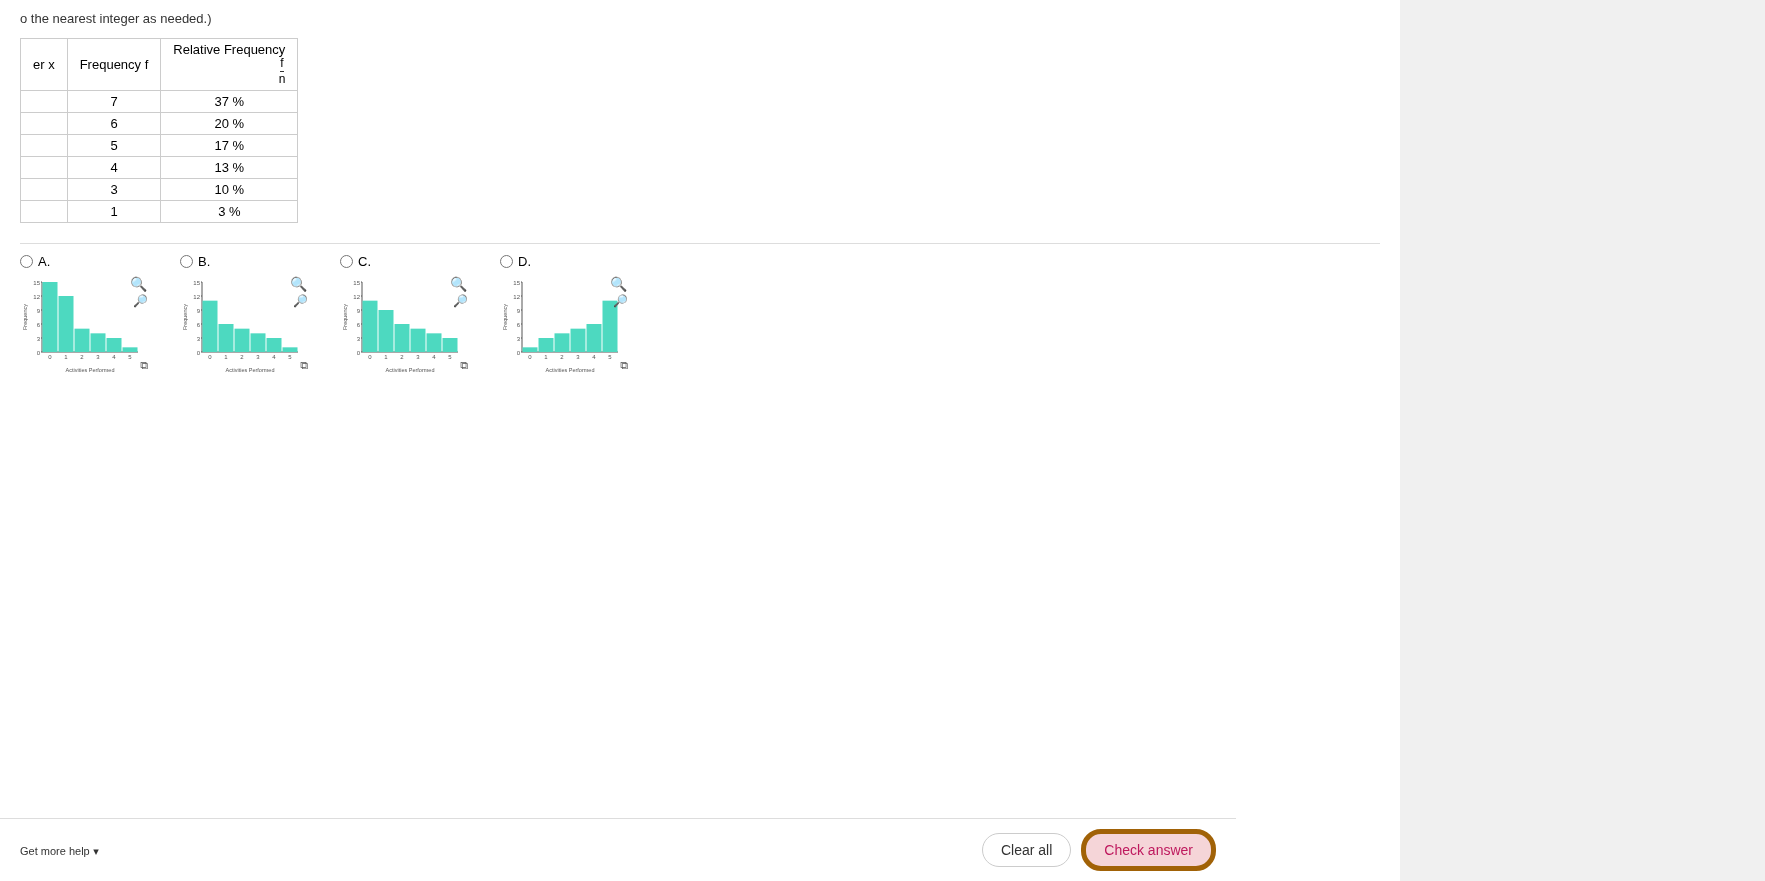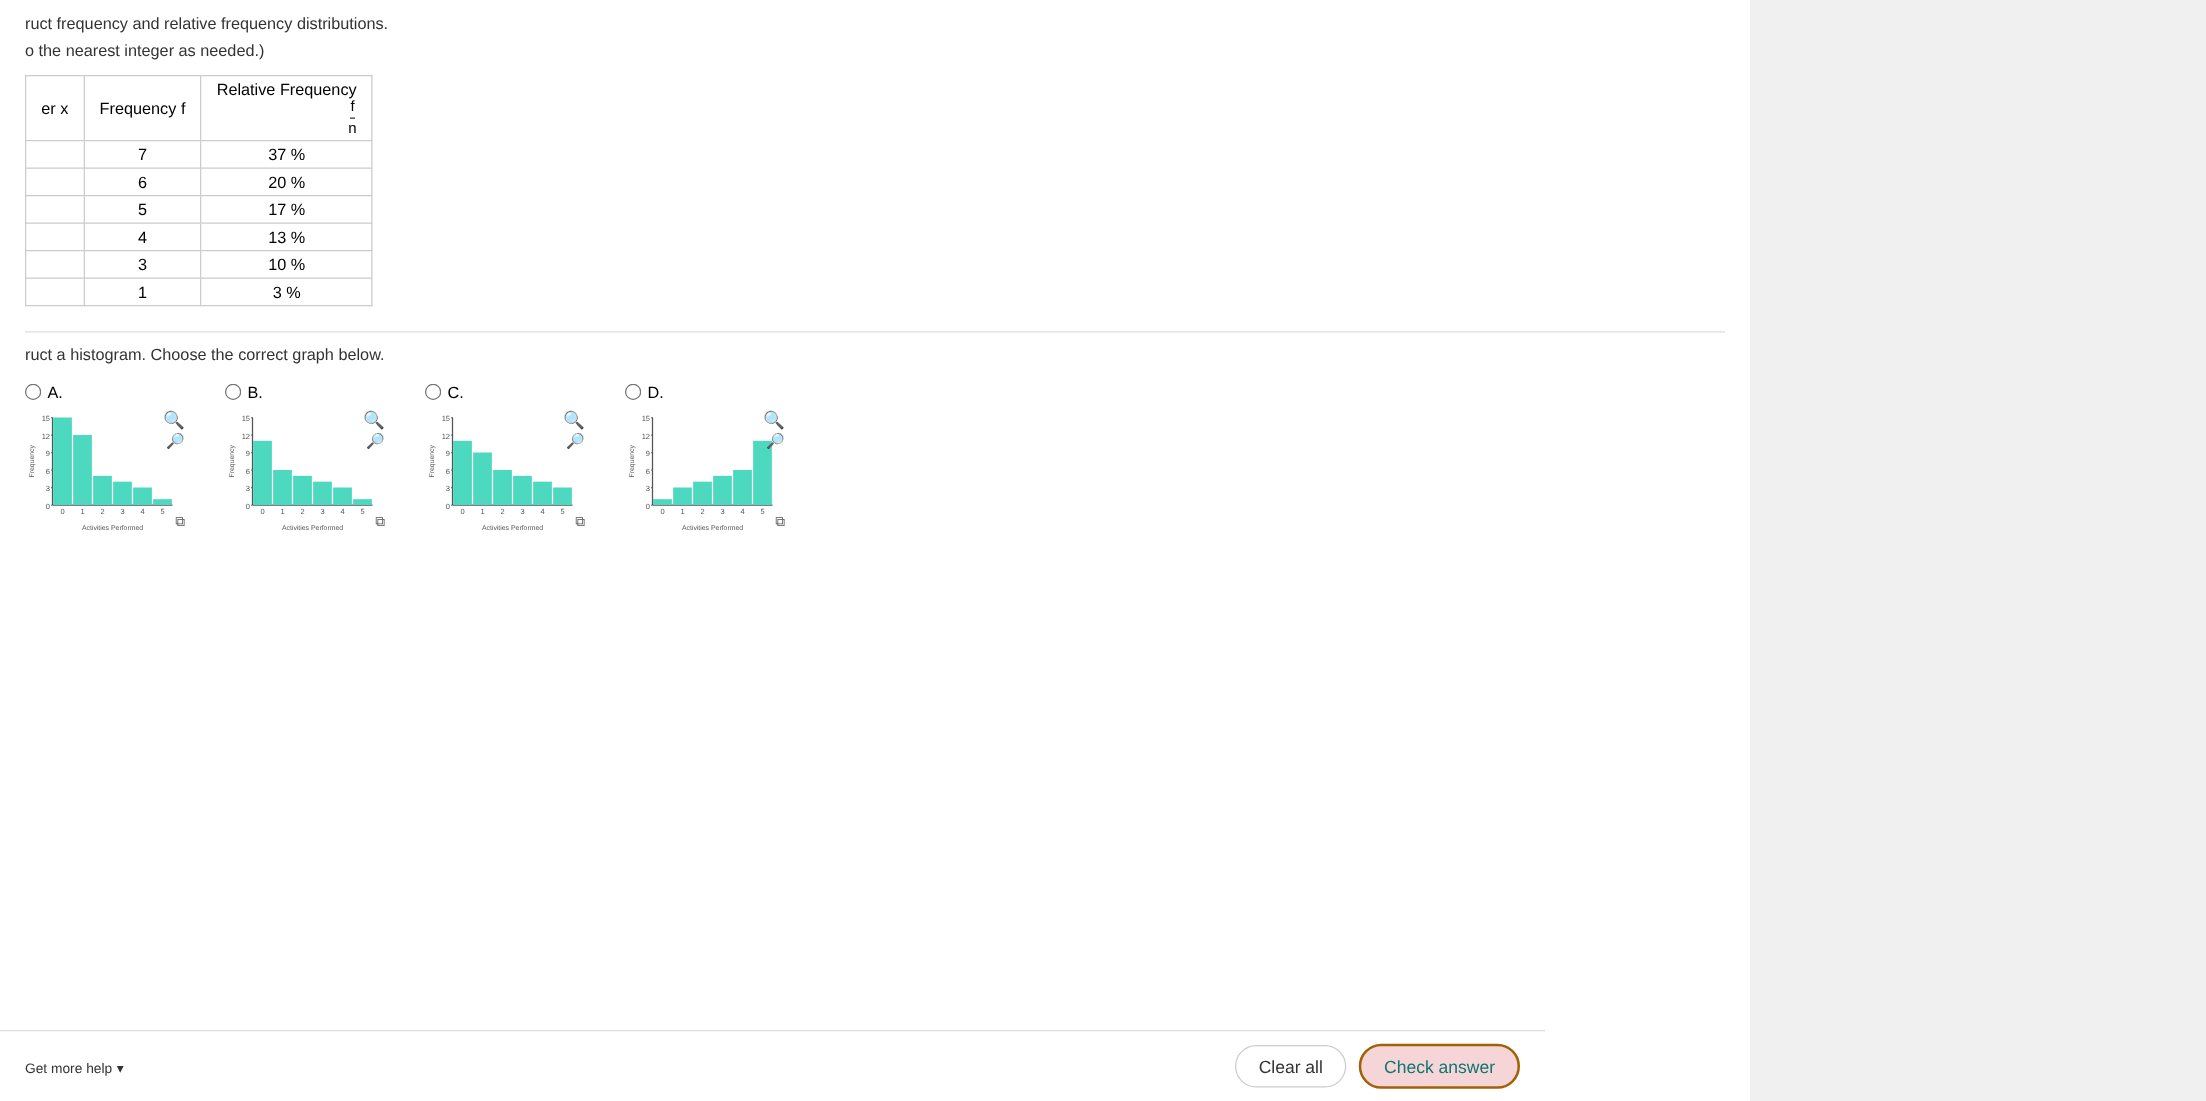--- a/index.html
+++ b/index.html
@@ -135,26 +135,26 @@
       padding: 8px 18px;
       border: 1px solid #ccc;
       background: #fff;
       border-radius: 20px;
       font-size: 14px;
       cursor: pointer;
       color: #333;
     }
     .btn-check {
       padding: 8px 18px;
-      border: 2px solid #a16207;
+      border: 5px solid #a16207;
       background: #f5d5d8;
       border-radius: 20px;
       font-size: 14px;
       cursor: pointer;
-      color: #0f766e;
+      color: #be185d;
     }
     .divider-line {
       width: 100%;
       height: 1px;
       background: #ddd;
       margin: 6px 0;
     }
     .rel-freq-header {
       display: flex;
       flex-direction: column;
@@ -167,21 +167,20 @@
       font-size: 12px;
       line-height: 1.1;
     }
     .fraction-header .frac-top { border-bottom: 1px solid #333; padding-bottom: 1px; }
     .fraction-header .frac-bot { padding-top: 1px; }
   </style>
 </head>
 <body>
 
 <div class="main-container">
-  <div class="instruction-text">ruct frequency and relative frequency distributions.</div>
   <div class="instruction-text">o the nearest integer as needed.)</div>
 
   <div class="table-section">
     <table class="freq-table">
       <thead>
         <tr>
           <th>er x</th>
           <th>Frequency f</th>
           <th>
             <div class="rel-freq-header">
@@ -225,21 +224,20 @@
       <td>1</td>
       <td>3 %</td>
     </tr>
         </tbody>
     </table>
   </div>
 
   <div class="divider-line"></div>
 
   <div class="histogram-section">
-    <div class="histogram-instruction">ruct a histogram. Choose the correct graph below.</div>
     <div class="histogram-options" id="histogram-options">
     <div class="histogram-option">
           <label class="option-radio-label">
             <input type="radio" name="histogram-choice" value="A." style="">
             <span>A.</span>
           </label>
           <div class="chart-container"><svg viewBox="0 0 130 100" width="130" height="100">
               <line x1="22" y1="8" x2="22" y2="78" stroke="#555" stroke-width="1"></line>
               <line x1="22" y1="78" x2="118" y2="78" stroke="#555" stroke-width="1"></line>
               <text x="20" y="81" text-anchor="end" font-size="6" fill="#555">0</text>

